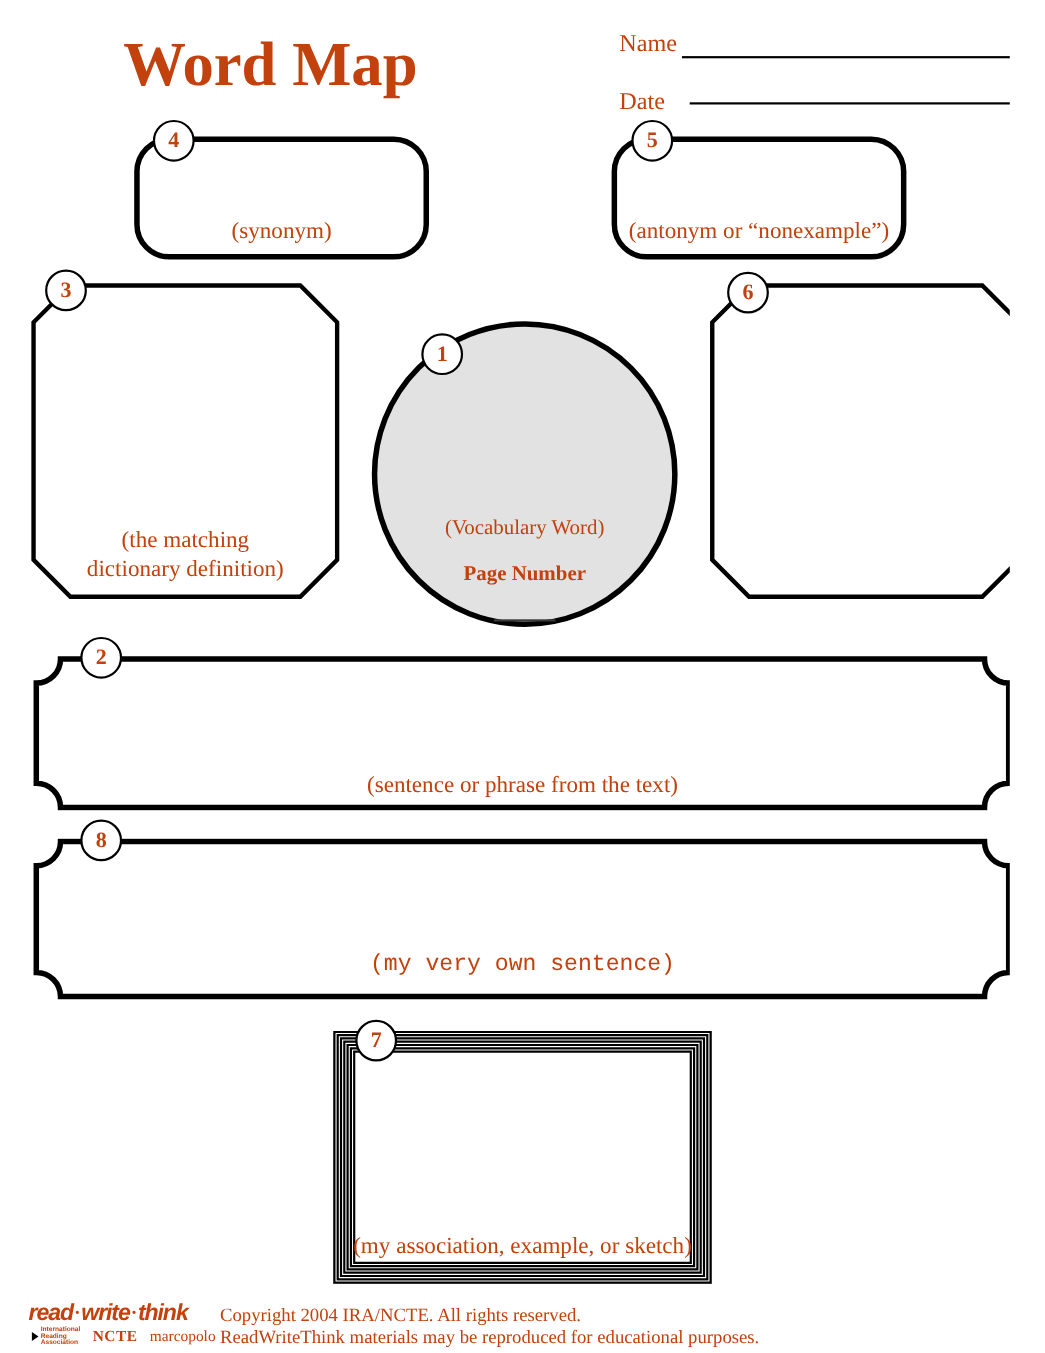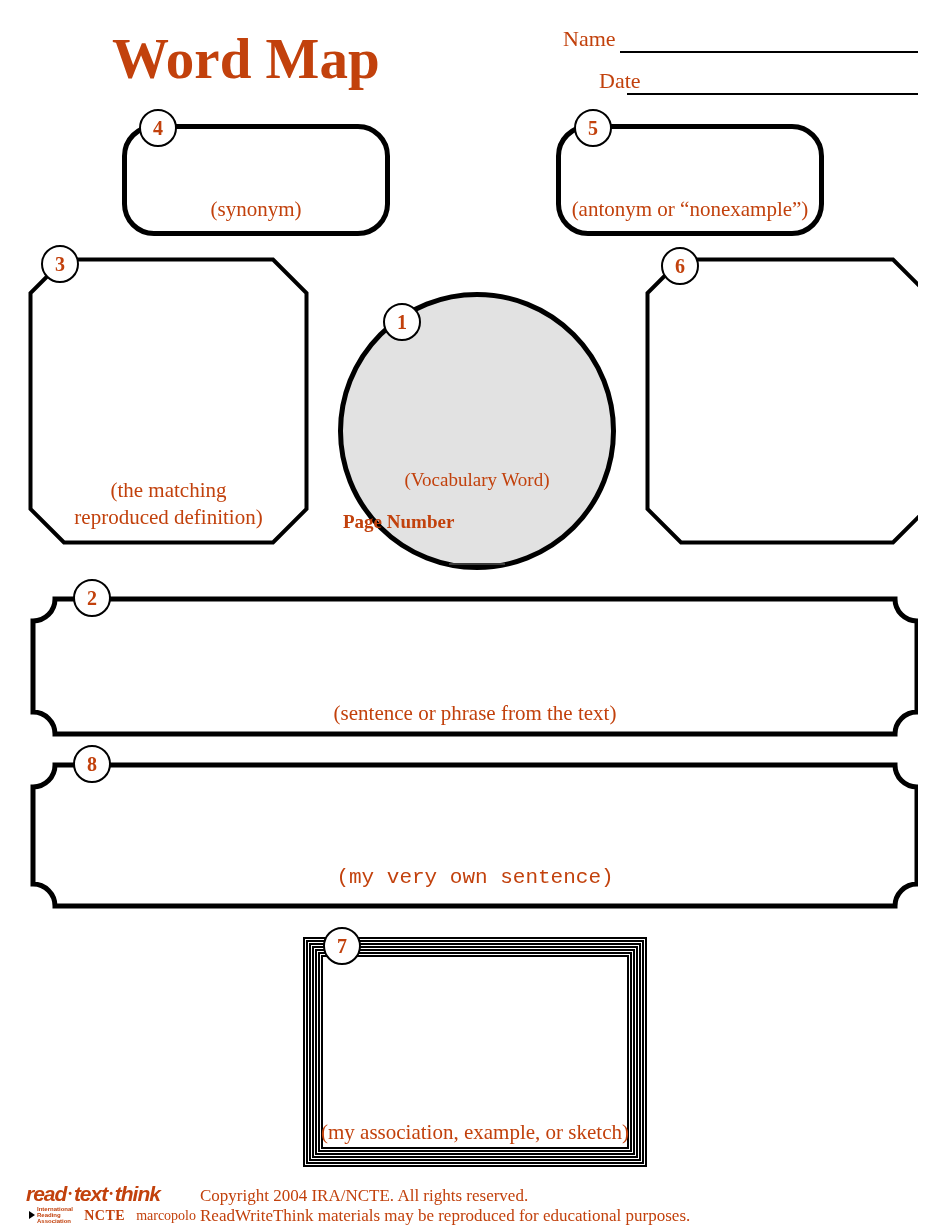--- a/index.html
+++ b/index.html
@@ -14,21 +14,21 @@
   .abs{position:absolute;}
 
   
   .title{
     left:112px;top:26px;
     font-size:57px;font-weight:bold;
     letter-spacing:0px;
   }
   .field-label{font-size:22px;}
   .name-label{left:563px;top:26px;}
-  .date-label{left:563px;top:68px;margin-left:36px;}
+  .date-label{left:563px;top:79px;}
   .fill-line{border-bottom:2px solid #000;height:0;}
   .name-line{left:620px;top:51px;width:325px;}
   .date-line{left:627px;top:93px;width:318px;}
 
   
   .badge{
     position:absolute;
     width:34px;height:34px;
     border:2px solid #000;border-radius:50%;
     background:#fff;
@@ -60,21 +60,21 @@
   .octwrap svg{display:block;}
 
   
   .circle1{
     left:338px;top:292px;width:268px;height:268px;
     border:5px solid #000;border-radius:50%;
     background:#e2e2e2;
     z-index:3;
   }
   .circ-line1{position:absolute;left:0;right:0;top:172px;text-align:center;font-size:19px;}
-  .circ-line2{position:absolute;left:0;right:0;top:214px;text-align:left;font-size:19px;font-weight:bold;}
+  .circ-line2{position:absolute;left:0;right:0;top:214px;text-align:center;font-size:19px;font-weight:bold;}
   .circ-blank{position:absolute;left:50%;top:266px;width:56px;margin-left:-28px;border-bottom:2px solid #3a3a3a;height:0;}
 
   
   .plaque{z-index:1;}
   .shape2{left:30px;top:596px;width:890px;height:141px;}
   .shape8{left:30px;top:762px;width:890px;height:147px;}
   .plaque svg{display:block;}
 
   
   .frame7{
@@ -159,21 +159,21 @@
 
   <div class="abs octwrap shape3">
     <svg width="281" height="288" viewBox="0 0 281 288">
       <polygon points="36,2.5 245,2.5 278.5,36 278.5,252 245,285.5 36,285.5 2.5,252 2.5,36" fill="#ffffff" stroke="#000000" stroke-width="4"></polygon>
     </svg>
     <div class="badge" style="left:13px;top:-12px;">
       <span>3</span>
     </div>
     <div class="shape-label" style="bottom:14px;line-height:27px;">
       <div>(the matching</div>
-      <div>reproduced definition)</div>
+      <div>dictionary definition)</div>
     </div>
   </div>
 
   <div class="abs octwrap shape6">
     <svg width="284" height="288" viewBox="0 0 284 288">
       <polygon points="36,2.5 248,2.5 281.5,36 281.5,252 248,285.5 36,285.5 2.5,252 2.5,36" fill="#ffffff" stroke="#000000" stroke-width="4"></polygon>
     </svg>
     <div class="badge" style="left:16px;top:-10px;">
       <span>6</span>
     </div>
@@ -212,21 +212,21 @@
     <div class="badge" style="left:20px;top:-10px;">
       <span>7</span>
     </div>
     <div class="shape-label">(my association, example, or sketch)</div>
   </div>
 
   <div class="abs footer-logo">
     <div class="logo-row">
       <span>read</span>
       <span class="logo-dot">•</span>
-      <span>text</span>
+      <span>write</span>
       <span class="logo-dot">•</span>
       <span>think</span>
     </div>
     <div class="partners-row">
       <div class="ira">
         <span class="ira-icon"></span>
         <span class="ira-text">
           <span>International</span><br>
           <span>Reading Association</span>
         </span>

